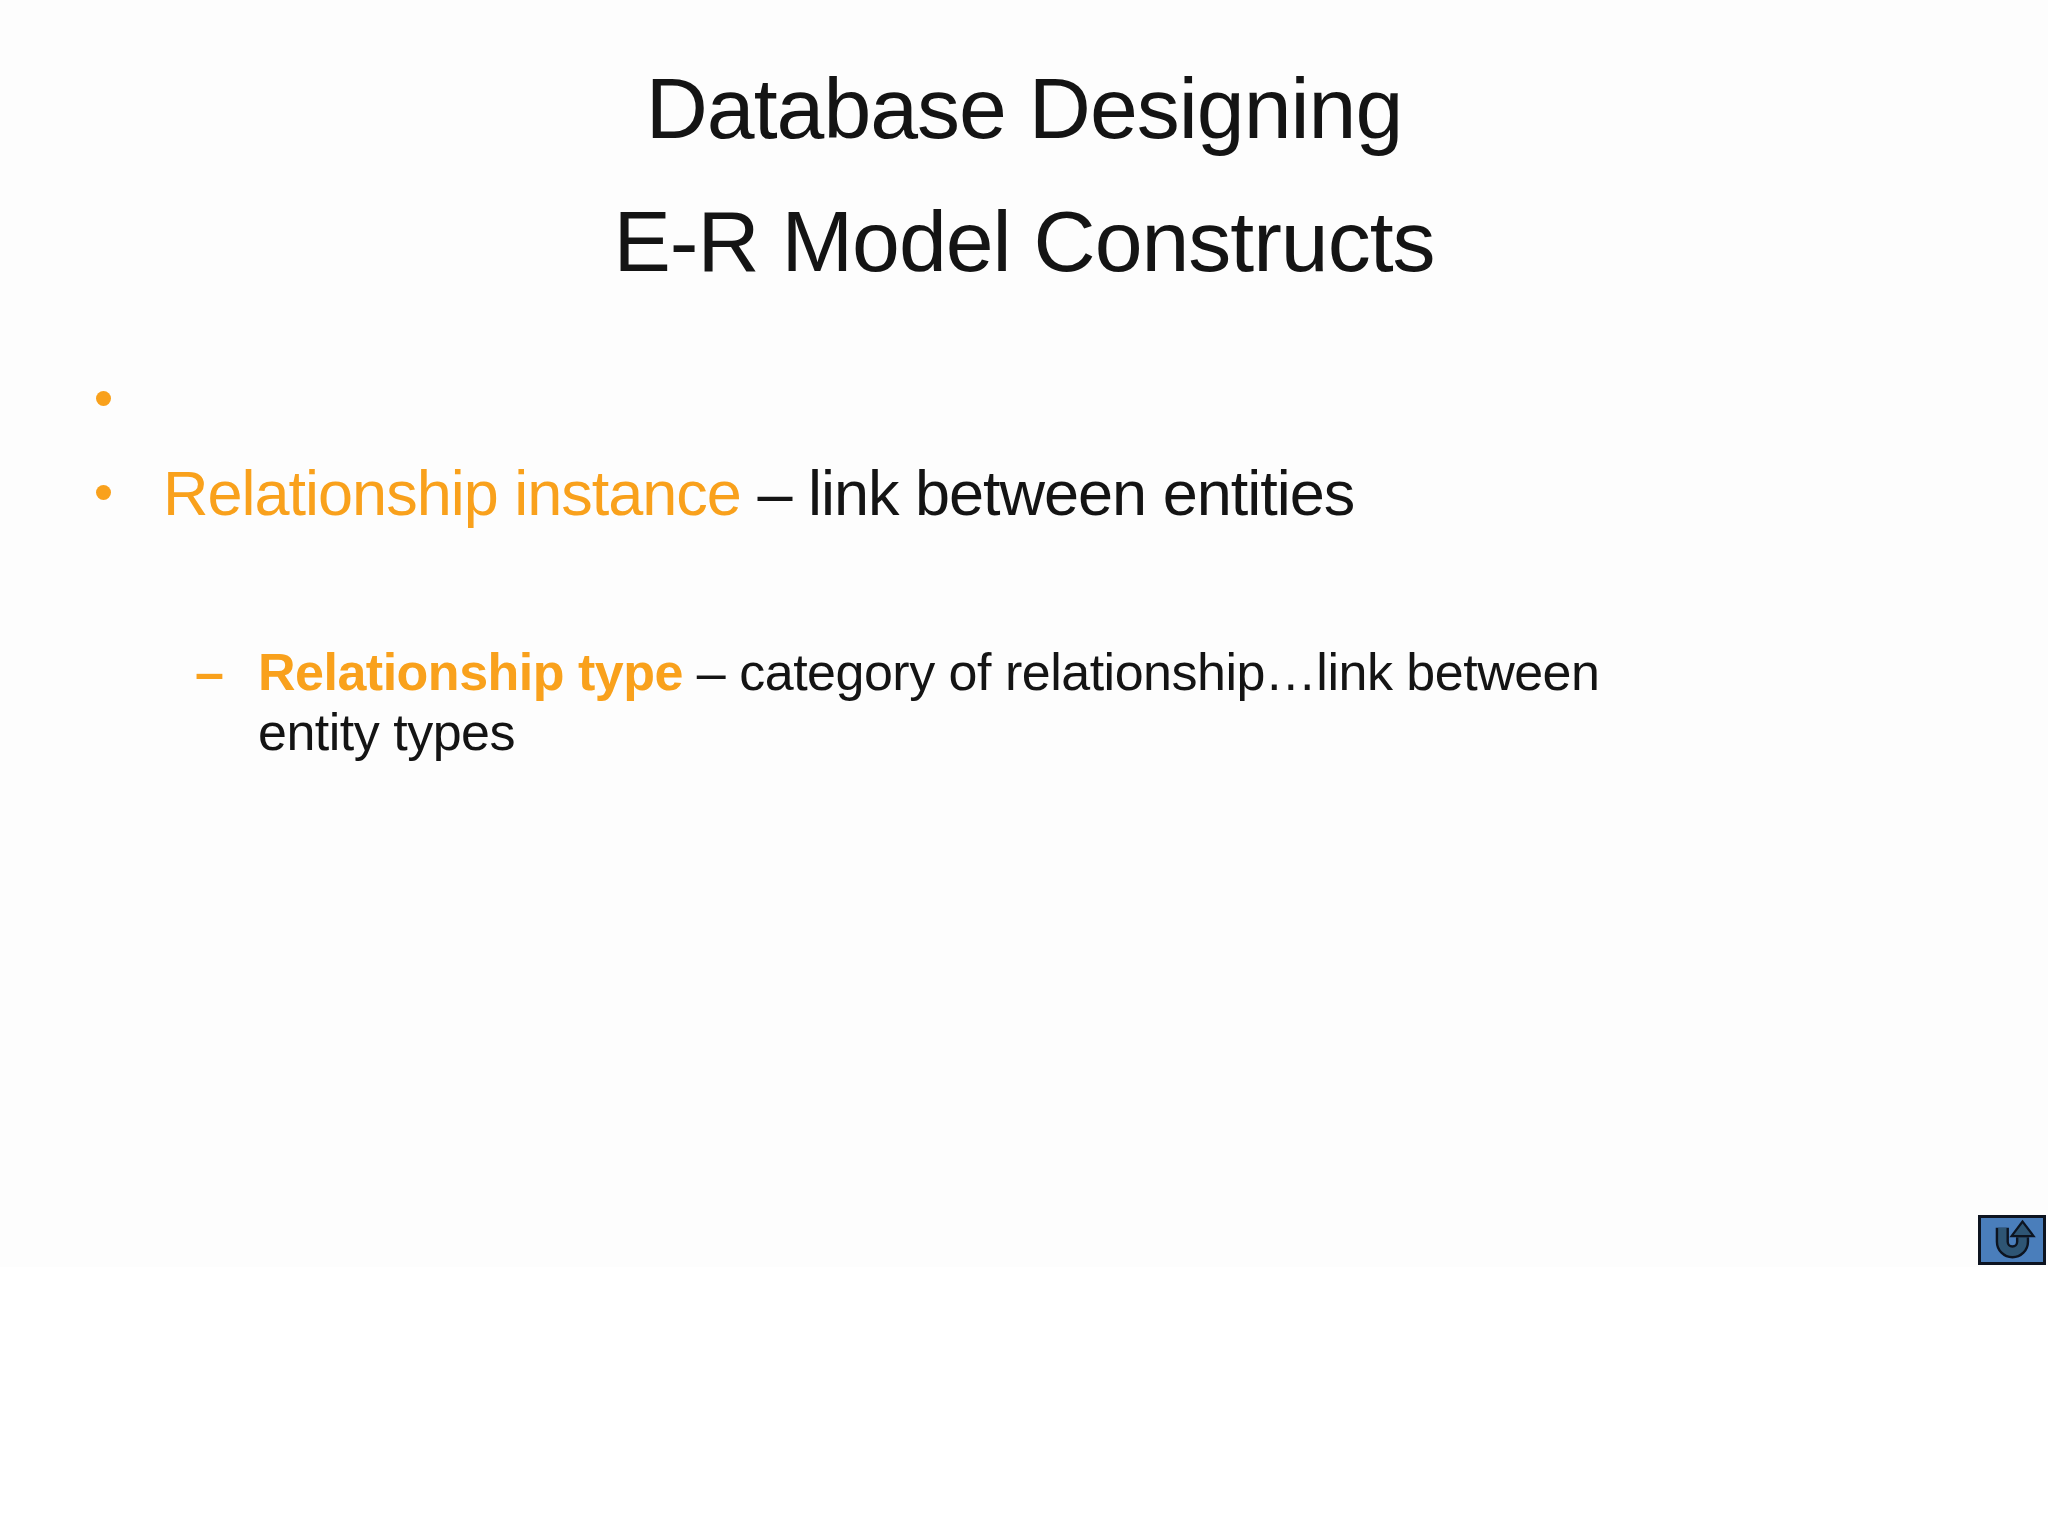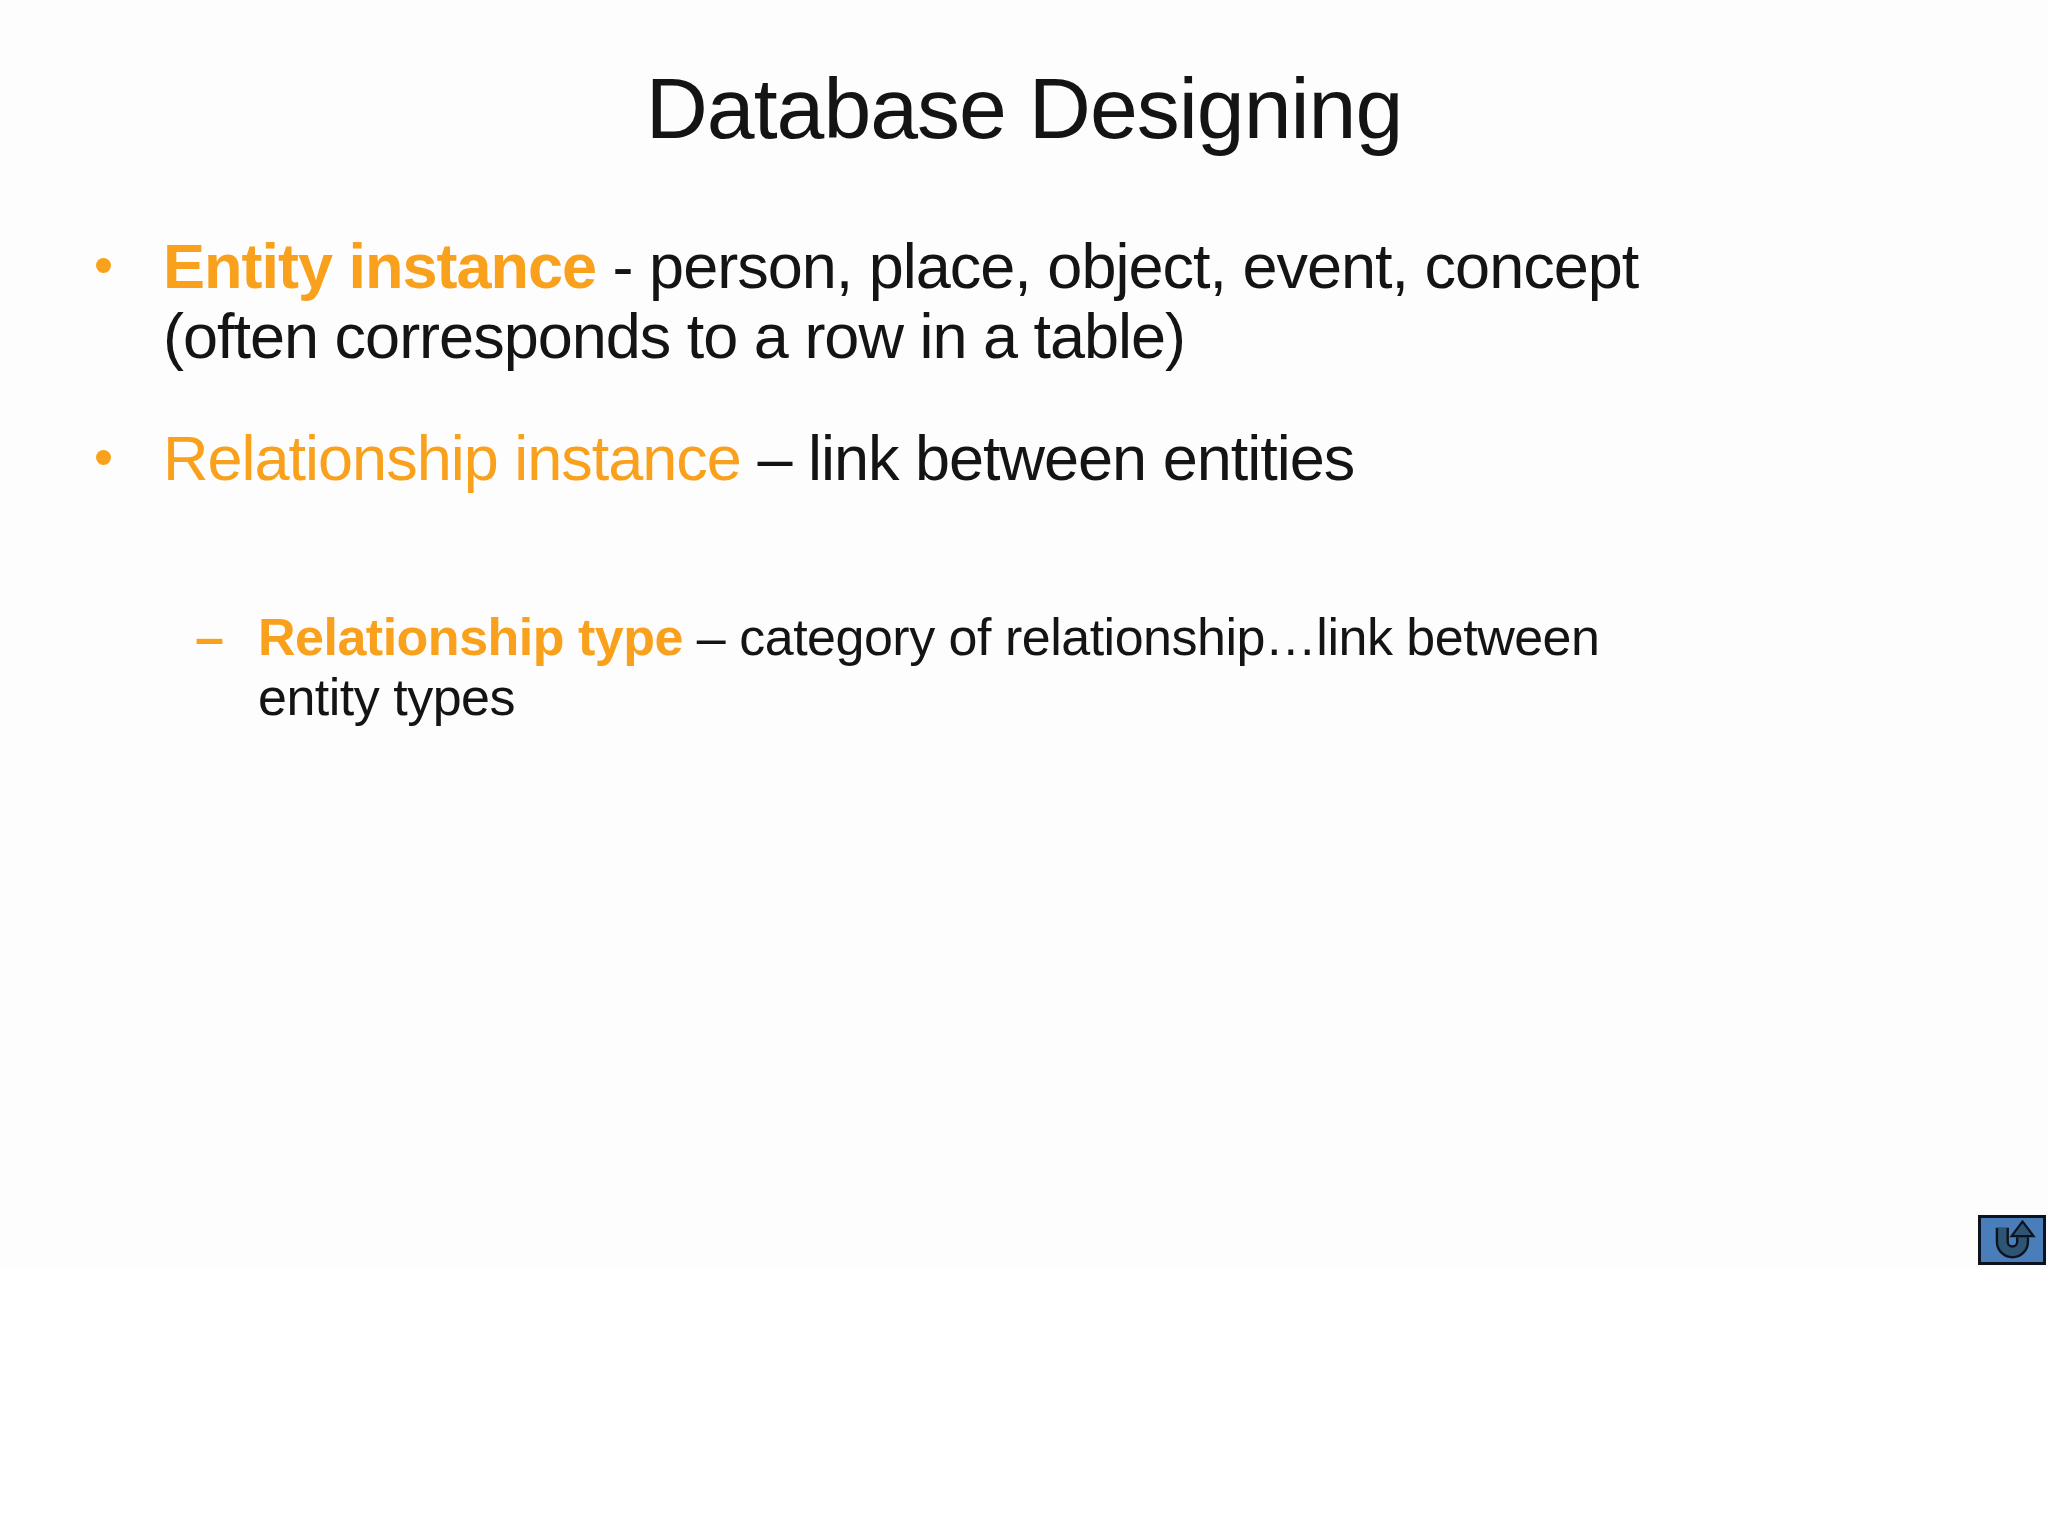--- a/index.html
+++ b/index.html
@@ -87,27 +87,27 @@
   }
   .return-btn svg { display: block; width: 100%; height: 100%; }
 </style>
 </head>
 <body>
 
 <div class="slide">
 
   <div class="title">
     <div>Database Designing</div>
+    <div>E-R Model Constructs</div>
   </div>
 
   <div class="content">
 
     <div class="bullet">
       <span class="dot"></span>
-      <div class="btext"><span class="term bold">Entity instance</span><span> - person, place, object, event, concept</span><br><span>(often corresponds to a row in a table)</span></div>
     </div>
 
 
     <div class="bullet">
       <span class="dot"></span>
       <div class="btext"><span class="term">Relationship instance</span><span> – link between entities</span><br><br></div>
     </div>
 
     <div class="subbullet">
       <span class="dash">–</span>

